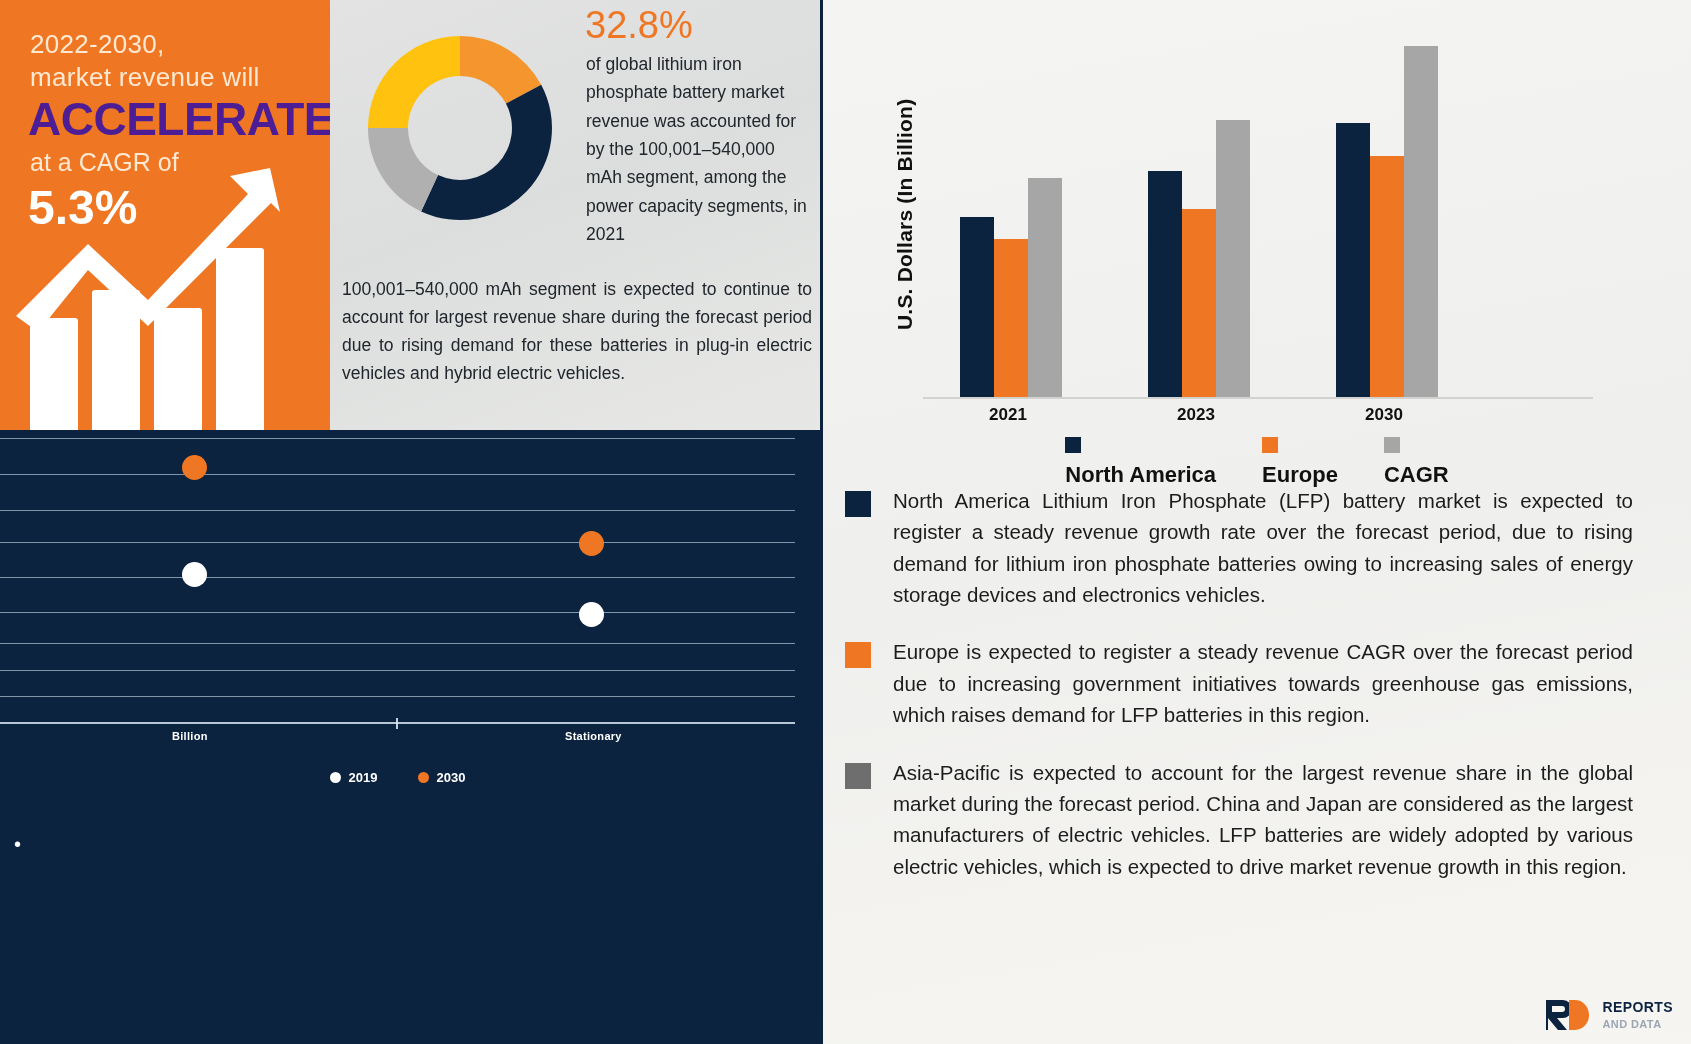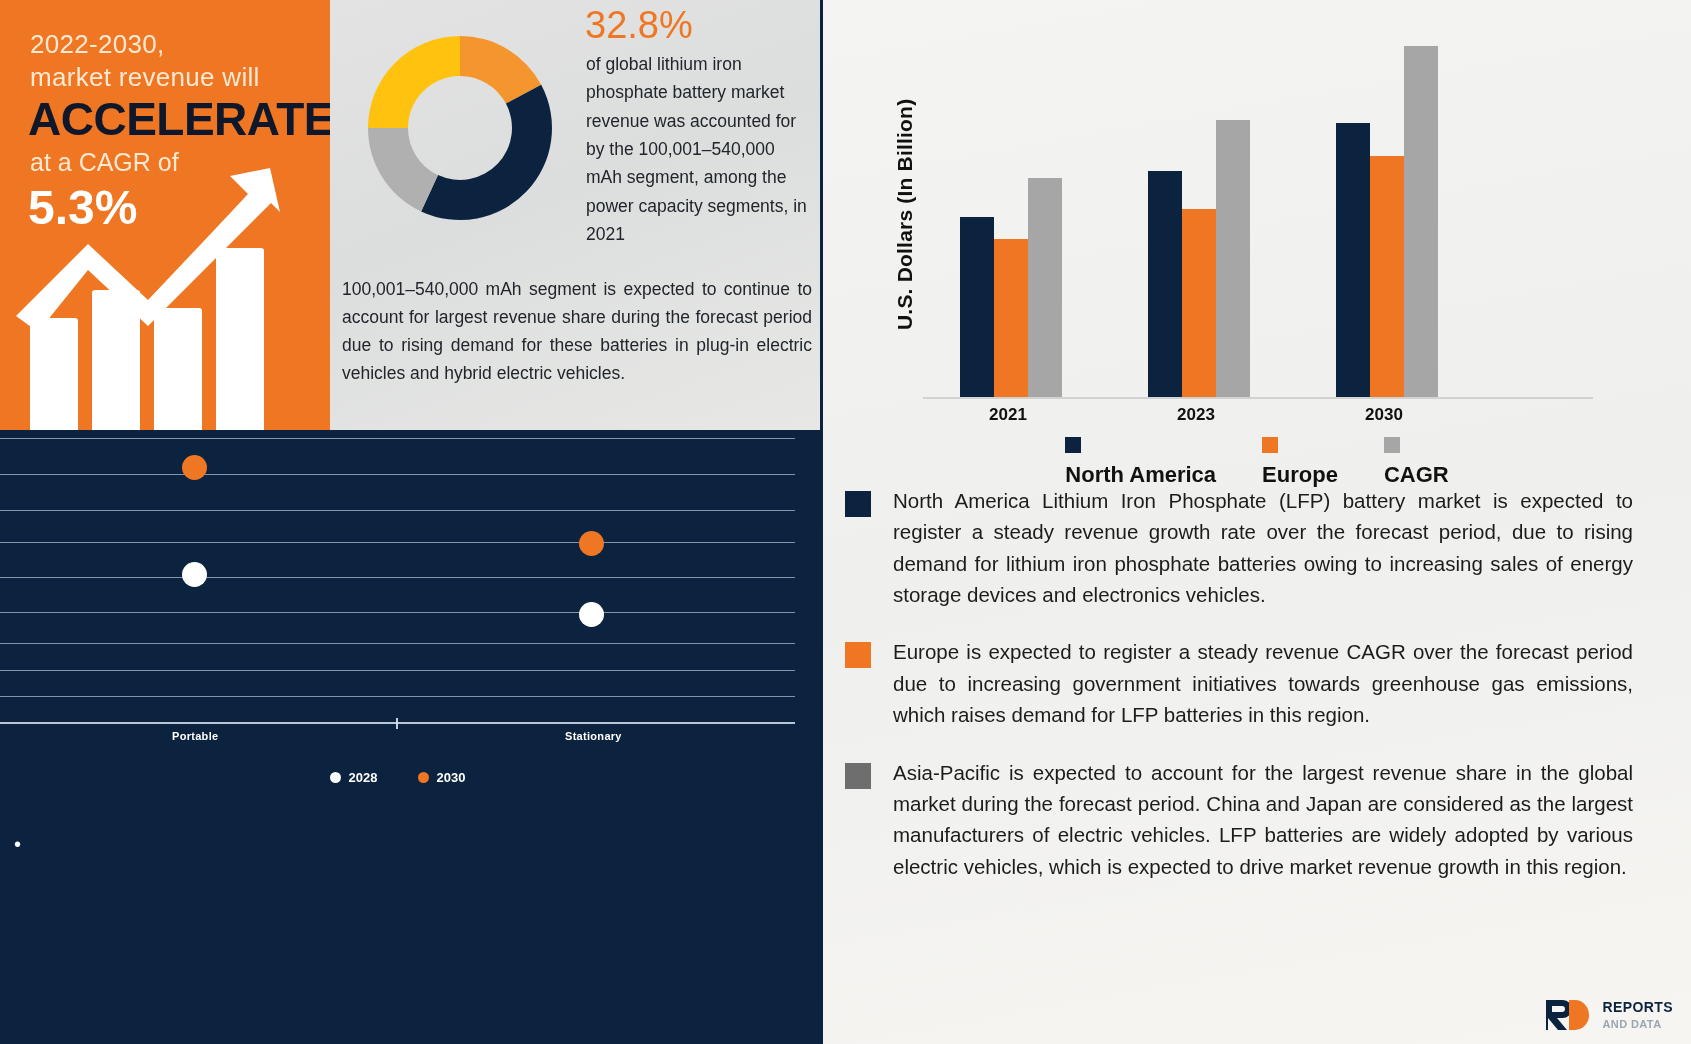--- a/index.html
+++ b/index.html
@@ -29,21 +29,21 @@
     overflow: hidden;
   }
   .cagr-line1 {
     position: absolute; left: 30px; top: 28px;
     font-size: 26px; color: #ffe9d2; letter-spacing: .3px;
     line-height: 1.25;
     white-space: pre-line;
   }
   .cagr-accelerate {
     position: absolute; left: 28px; top: 92px;
-    font-size: 46px; font-weight: 700; color: #0f172a;
+    font-size: 46px; font-weight: 700; color: #4c1d95;
     letter-spacing: -.5px;
   }
   .cagr-line3 {
     position: absolute; left: 30px; top: 148px;
     font-size: 25px; color: #ffe9d2;
   }
   .cagr-value {
     position: absolute; left: 28px; top: 180px;
     font-size: 48px; font-weight: 700; color: #ffffff;
   }
@@ -236,27 +236,27 @@
       <div class="gridline" style="top:240px"></div>
       <div class="gridline" style="top:266px"></div>
       <div class="axis-line"></div>
       <div class="axis-tick" style="left:396px"></div>
 
       <div class="dot orange" style="left:182px; top:25px"></div>
       <div class="dot white" style="left:182px; top:132px"></div>
       <div class="dot orange" style="left:579px; top:101px"></div>
       <div class="dot white" style="left:579px; top:172px"></div>
 
-      <div class="cat-label" style="left:172px; top:300px">Portable</div>
+      <div class="cat-label" style="left:172px; top:300px">Billion</div>
       <div class="cat-label" style="left:565px; top:300px">Stationary</div>
 
       <div class="dp-legend">
         <div class="lg">
           <span class="swatch" style="background:#ffffff"></span>
-          <span class="txt">2028</span>
+          <span class="txt">2019</span>
         </div>
         <div class="lg">
           <span class="swatch" style="background:#ef7622"></span>
           <span class="txt">2030</span>
         </div>
       </div>
     </div>
 
     <div class="left-bullet">
       <span class="bdot">•</span>

